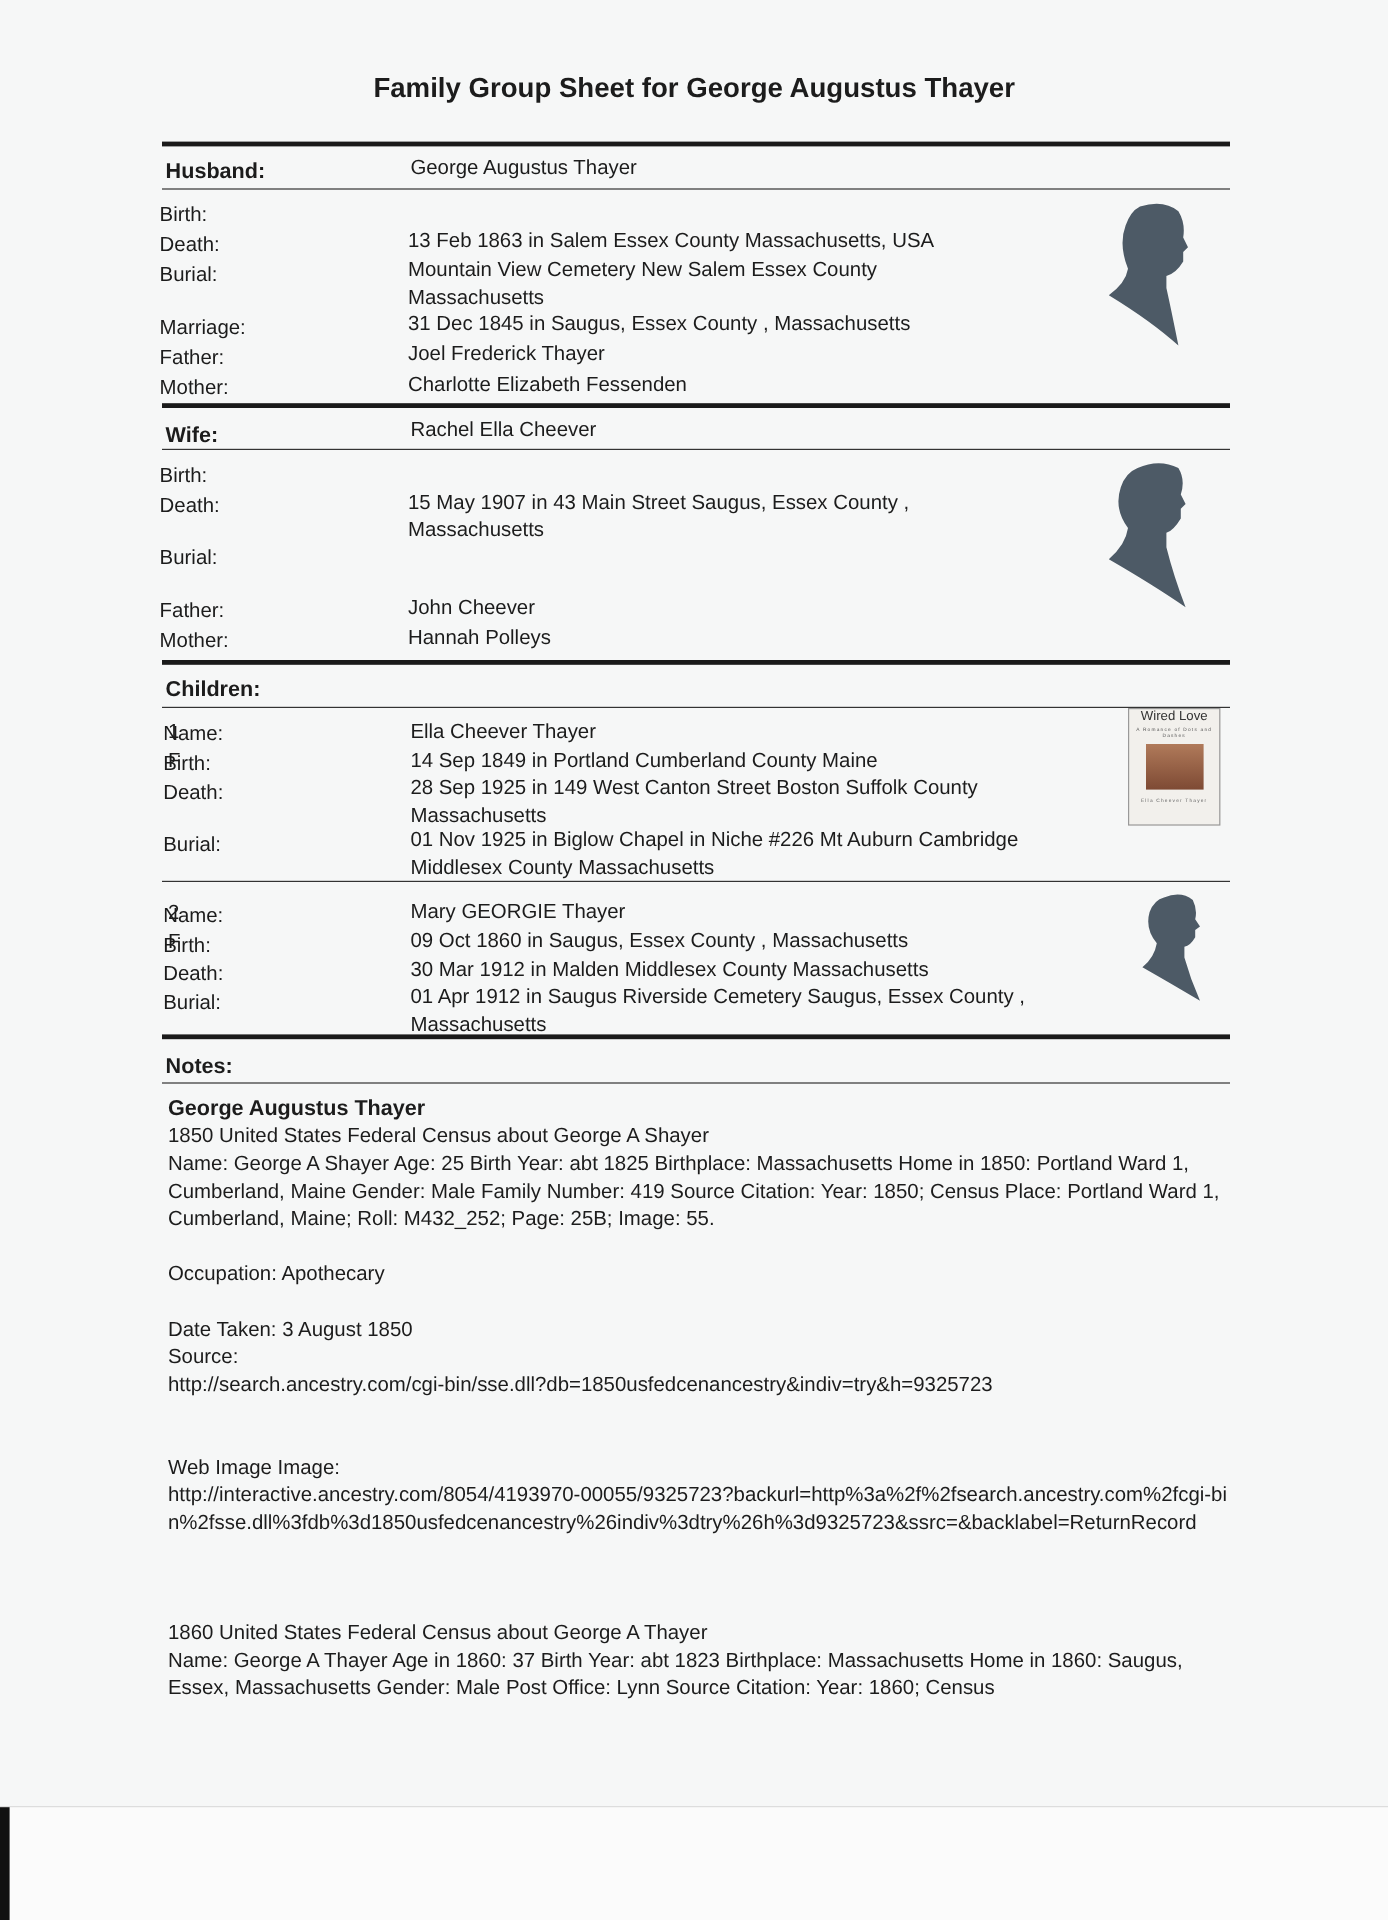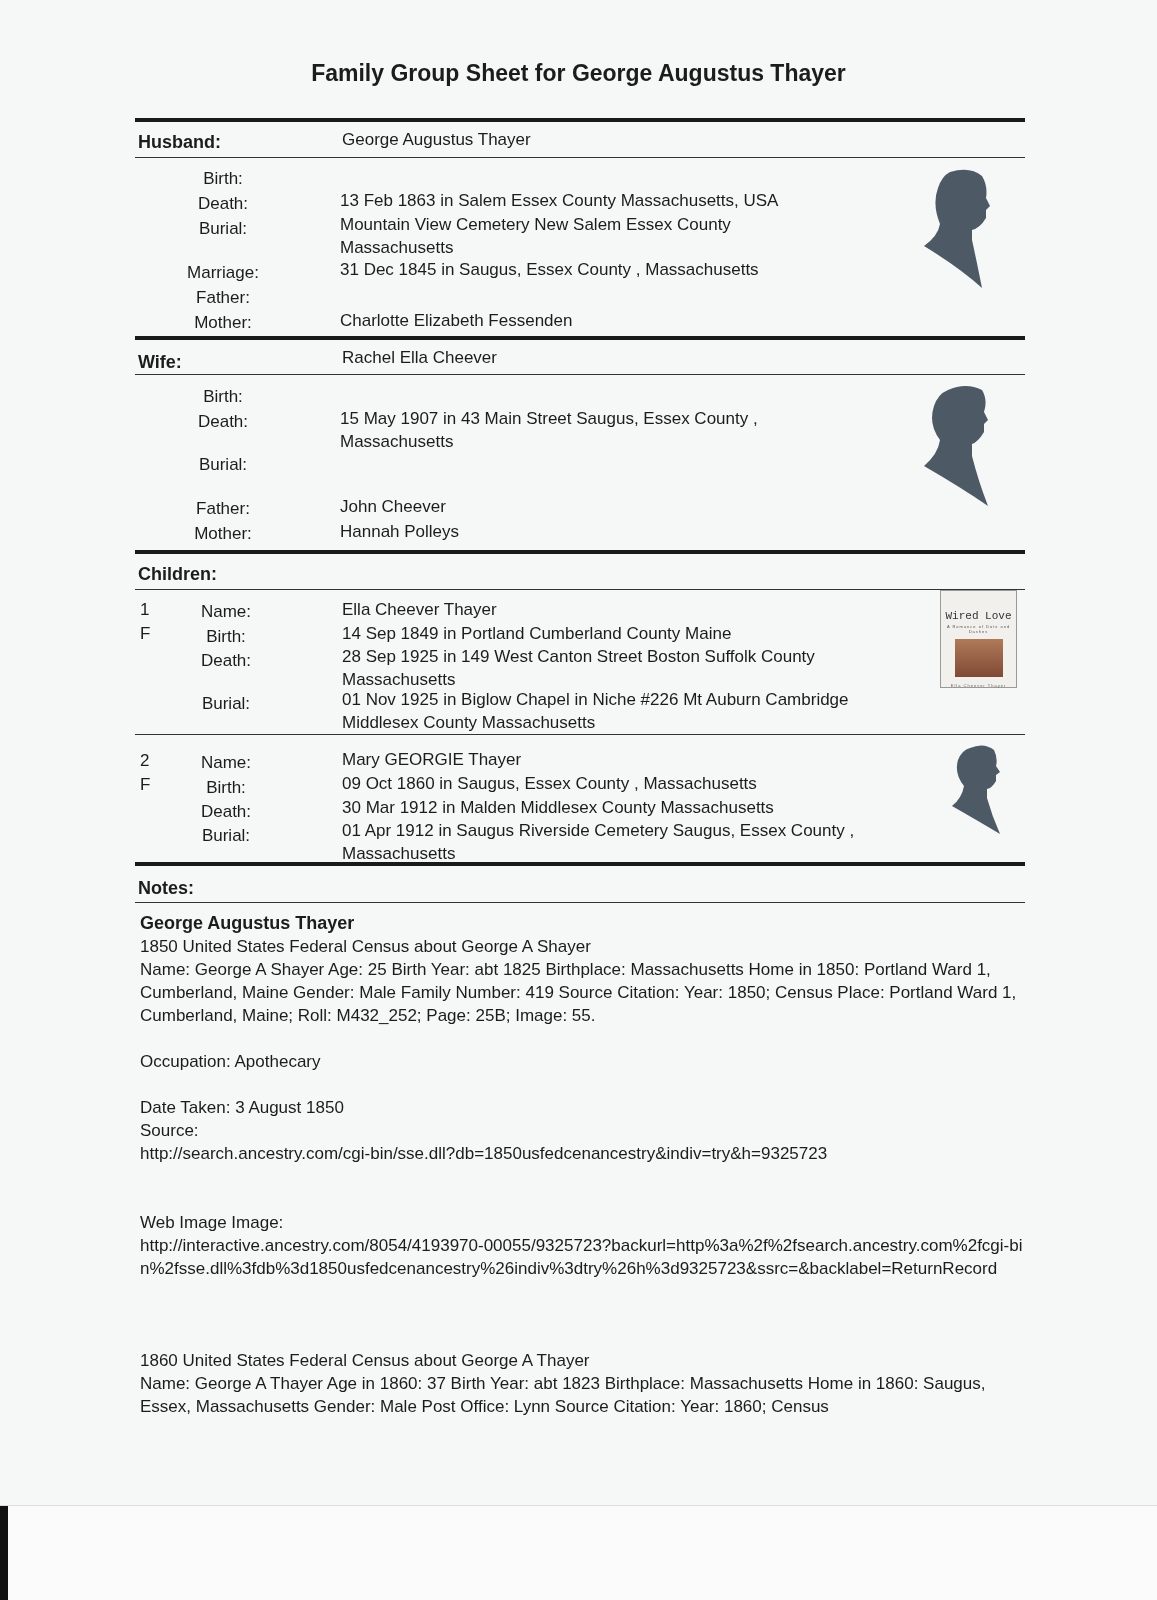--- a/index.html
+++ b/index.html
@@ -6,26 +6,26 @@
   body { width:1157px; height:1600px; background:#f4f5f6; position:relative; overflow:hidden;
     font-family:"Liberation Sans", sans-serif; color:#1c1c1c; }
   .page { position:absolute; left:0; top:0; width:1157px; height:1505px; background:#f6f7f7; }
   .bottom-strip { position:absolute; left:0; top:1505px; width:1157px; height:95px; background:#fbfbfb; border-top:1px solid #ddd; }
   .bottom-strip .edge { position:absolute; left:0; top:0; width:8px; height:95px; background:#111; }
   .title { position:absolute; top:60px; left:0; width:1157px; text-align:center; font-size:23px; font-weight:bold; }
   .rule-thick { position:absolute; left:135px; width:890px; height:4px; background:#1a1a1a; }
   .rule-thin { position:absolute; left:135px; width:890px; height:1px; background:#333; }
   .sec-label { position:absolute; left:138px; font-size:18px; font-weight:bold; }
   .sec-name { position:absolute; left:342px; font-size:17px; }
-  .lbl { position:absolute; width:180px; text-align:center; font-size:17px; }
+  .lbl { position:absolute; width:180px; text-align:left; font-size:17px; }
   .val { position:absolute; left:340px; width:570px; font-size:17px; line-height:23px; }
   .kidnum { position:absolute; left:140px; font-size:17px; line-height:24px; }
   .silhouette { position:absolute; }
   .book { position:absolute; left:940px; top:590px; width:75px; height:96px; border:1px solid #999; background:#f2f0ec; text-align:center; }
-  .book .bt { font-family:Liberation Mono, monospace; font-size:11px; margin-top:19px; color:#333; }
+  .book .bt { font-family:Liberation Sans, sans-serif; font-size:11px; margin-top:0; color:#333; }
   .book .bs { font-size:4px; color:#555; margin-top:2px; letter-spacing:1px; }
   .book .bimg { width:48px; height:38px; margin:5px auto 0; background:linear-gradient(#b07a5a,#7e4a34); }
   .book .ba { font-size:4px; color:#666; margin-top:6px; letter-spacing:1px; }
   .notes { position:absolute; left:140px; top:912px; width:890px; font-size:17px; line-height:23px; }
   .notes .nh { font-weight:bold; font-size:18px; }
   .notes p { margin:0; }
   .gap { height:23px; }
 </style>
 </head>
 <body>
@@ -39,20 +39,21 @@
   <div class="rule-thin" style="top:157px"></div>
 
   <div class="lbl" style="left:133px;top:169px">Birth:</div>
   <div class="lbl" style="left:133px;top:194px">Death:</div>
   <div class="val" style="top:189px">13 Feb 1863 in Salem Essex County Massachusetts, USA</div>
   <div class="lbl" style="left:133px;top:219px">Burial:</div>
   <div class="val" style="top:213px;width:440px">Mountain View Cemetery New Salem Essex County Massachusetts</div>
   <div class="lbl" style="left:133px;top:263px">Marriage:</div>
   <div class="val" style="top:258px">31 Dec 1845 in Saugus, Essex County , Massachusetts</div>
   <div class="lbl" style="left:133px;top:288px">Father:</div>
+  <div class="val" style="top:283px">Joel Frederick Thayer</div>
   <div class="lbl" style="left:133px;top:313px">Mother:</div>
   <div class="val" style="top:309px">Charlotte Elizabeth Fessenden</div>
 
   <svg class="silhouette" style="left:920px;top:168px" width="80" height="122" viewBox="0 0 80 122">
     <path d="M30 4 Q50 -2 62 8 Q68 18 66 30 L70 38 L66 42 L66 50 Q60 60 52 62 L52 72 Q56 90 62 120 Q40 100 4 78 Q18 68 20 56 Q12 36 18 20 Q22 8 30 4 Z" fill="#4d5a66"></path>
   </svg>
 
   <div class="rule-thick" style="top:336px"></div>
   <div class="sec-label" style="top:352px">Wife:</div>
   <div class="sec-name" style="top:348px">Rachel Ella Cheever</div>

